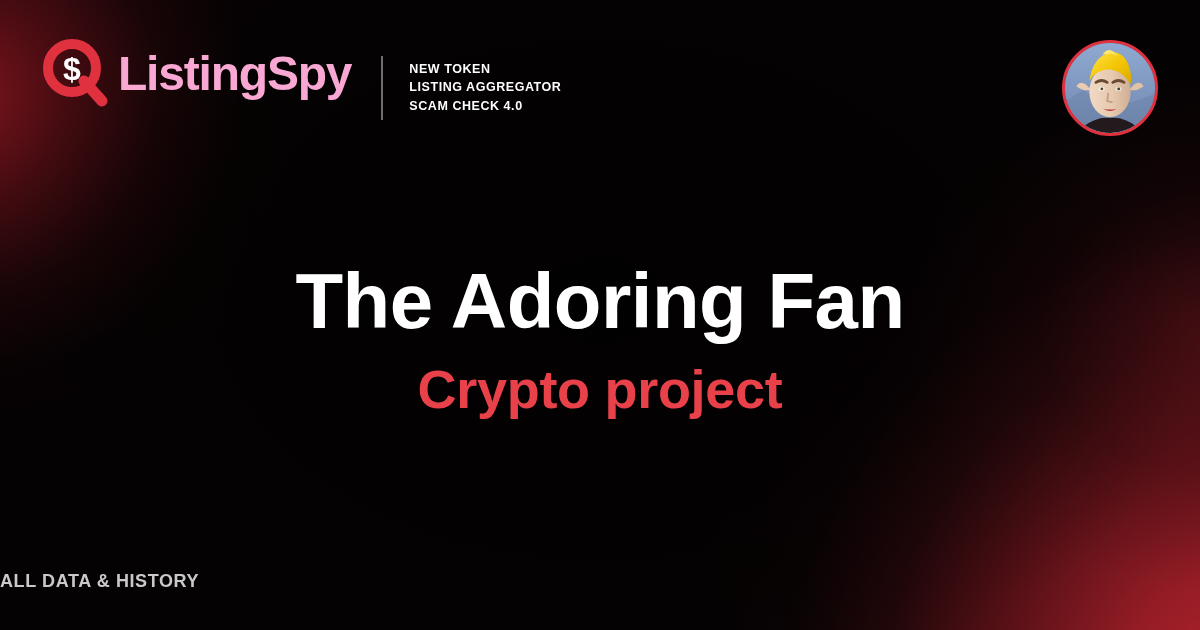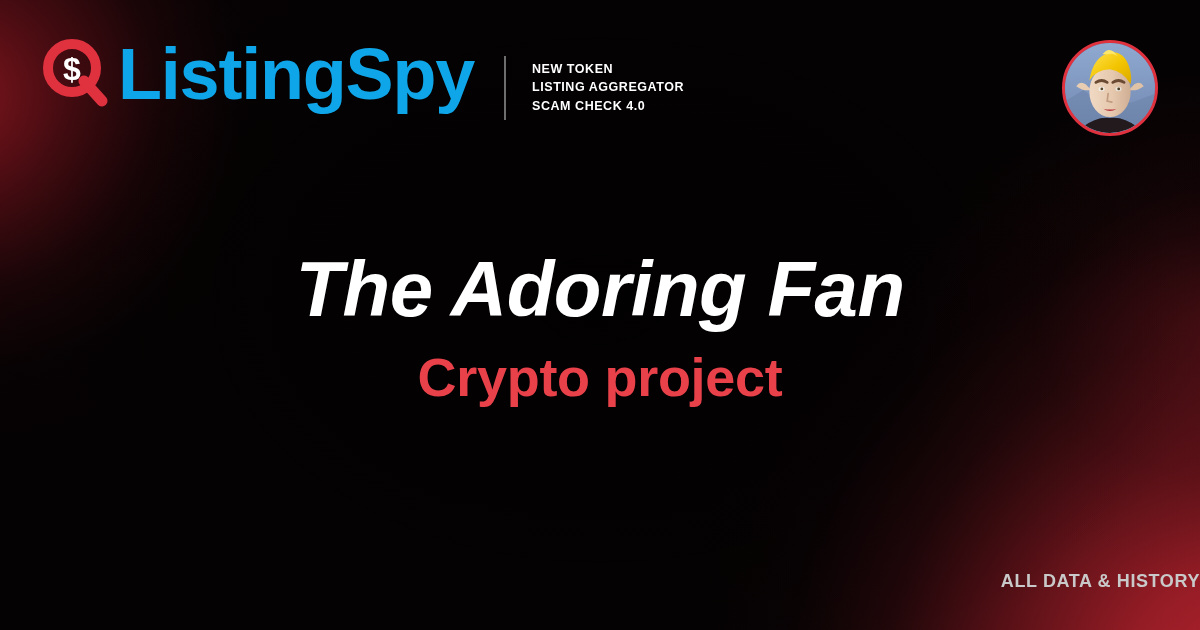--- a/index.html
+++ b/index.html
@@ -77,25 +77,25 @@
   .logo-mark {
     width: 70px;
     height: 70px;
     position: relative;
     flex: 0 0 auto;
     margin-right: 8px;
   }
   .logo-mark svg { display: block; }
 
   .wordmark {
-    font-size: 72px;
+    font-size: 48px;
     font-weight: 700;
     letter-spacing: -1.2px;
     line-height: 1;
-    color: #0ea5e9;
+    color: #f9a8d4;
     white-space: nowrap;
     margin-left: -2px;
   }
 
   .divider {
     width: 2px;
     height: 64px;
     background: #6e6e6e;
     margin: 0 26px 0 30px;
     flex: 0 0 auto;
@@ -139,41 +139,40 @@
     right: 0;
     top: 246px;
     text-align: center;
   }
   .title {
     color: #ffffff;
     font-size: 78px;
     font-weight: 700;
     line-height: 1.0;
     letter-spacing: -0.5px;
-    margin: 4px;
+    margin: 16px;
     padding: 0 60px;
-    font-style: italic;
   }
   .subtitle {
     color: #e8414a;
     font-size: 54px;
     font-weight: 700;
     line-height: 1.0;
     letter-spacing: -0.3px;
     margin: 22px 0 8px 0;
     padding: 0 60px;
   }
 
   
   .footer {
     position: absolute;
     left: 0;
     right: 0;
     bottom: 38px;
-    text-align: right;
+    text-align: left;
     color: #c9c9c9;
     font-size: 18px;
     font-weight: 700;
     letter-spacing: 0.6px;
   }
 </style>
 </head>
 <body>
 
 <div class="og-card">

